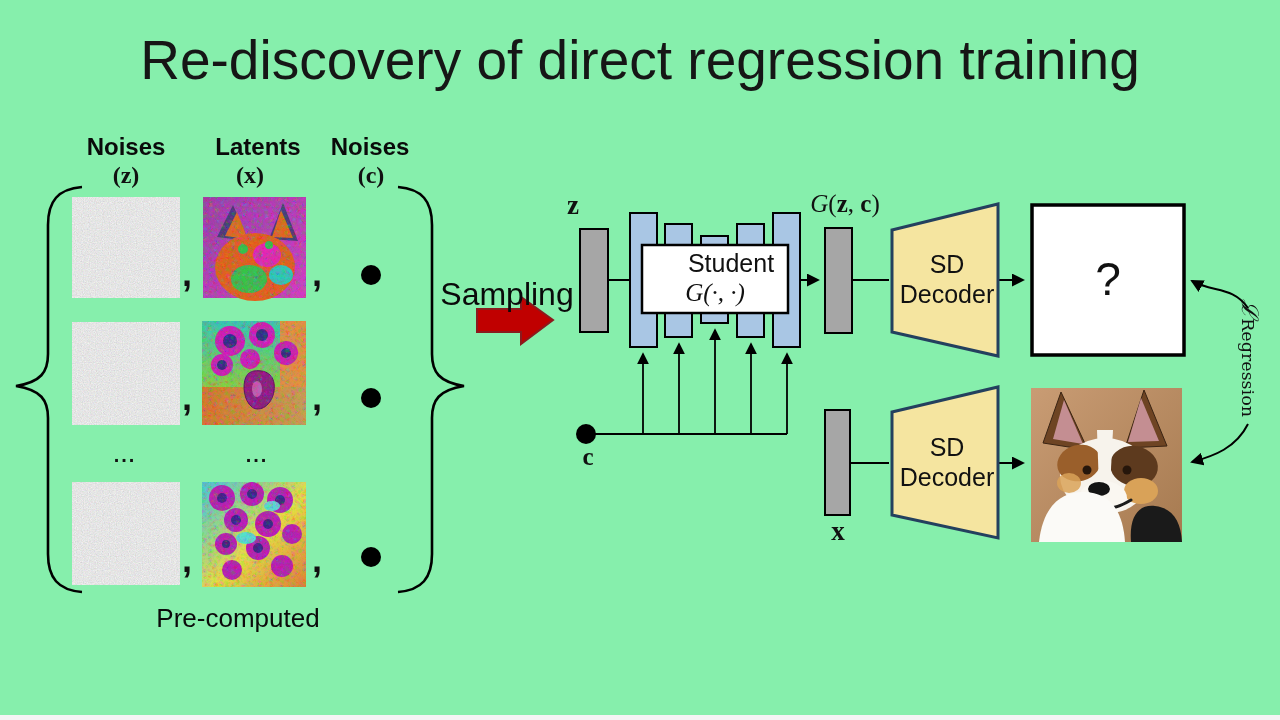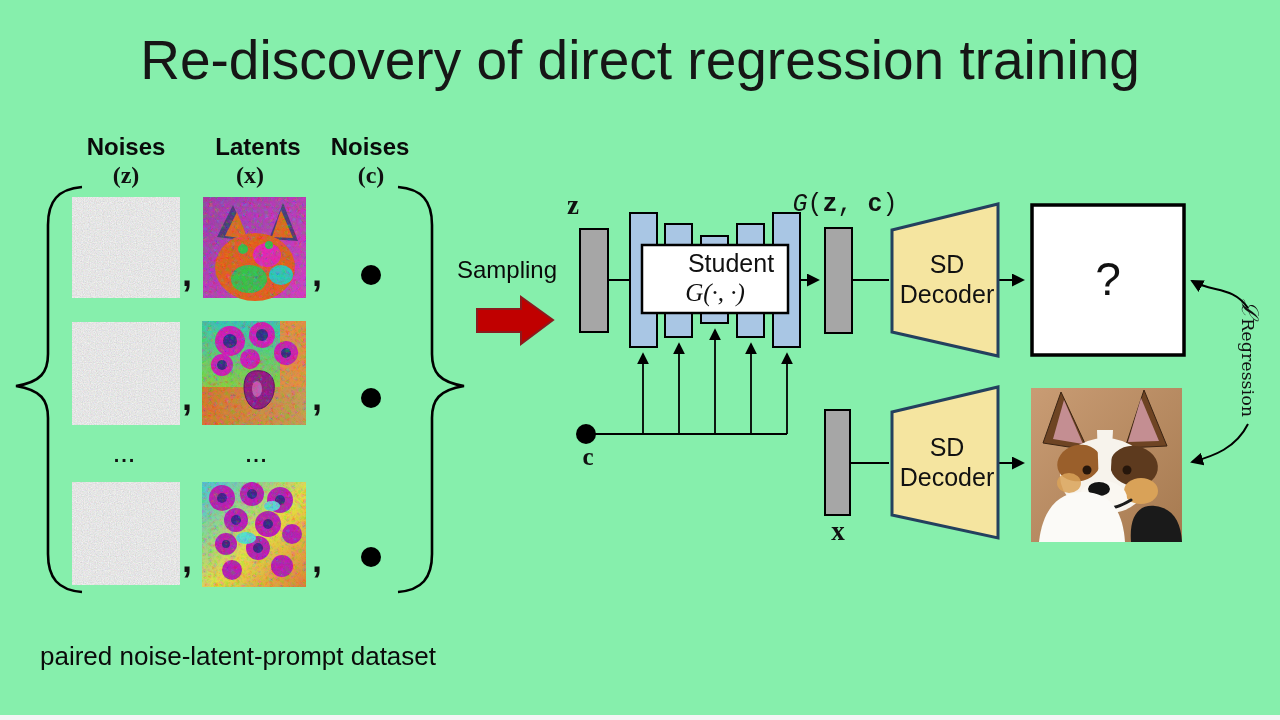--- a/index.html
+++ b/index.html
@@ -6,23 +6,23 @@
   .slide{position:relative;width:1280px;height:720px;background:#86efac;overflow:hidden;
          font-family:"Liberation Sans",sans-serif;color:#111;}
   .abs{position:absolute;}
   .ctr{transform:translateX(-50%);white-space:nowrap;}
   #title{left:0;right:0;top:28px;text-align:center;font-size:55px;font-weight:400;color:#161616;}
   .hdr{font-size:24px;color:#0a0a0a;font-weight:bold;}
   .sym{font-family:"Liberation Serif",serif;font-weight:700;font-size:24px;}
   .comma{font-size:36px;font-weight:700;line-height:1;font-family:"Liberation Sans",sans-serif;}
   .dots3{font-size:20px;font-weight:700;letter-spacing:2px;}
   .caption{font-size:26px;color:#0a0a0a;}
-  .lbl{font-size:24px;color:#0a0a0a;}
+  .lbl{font-size:32px;color:#0a0a0a;margin-top:20px;}
   .mathbf{font-family:"Liberation Serif",serif;font-weight:700;font-size:27px;}
-  .gexpr{font-family:Liberation Mono, monospace;font-size:25px;}
+  .gexpr{font-family:Liberation Serif, serif;font-size:25px;}
   .gexpr .it{font-style:italic;}
   .gexpr b{font-weight:700;}
   #student-name{font-size:25px;margin-left:16px;}
   #student-fn{font-family:"Liberation Serif",serif;font-style:italic;font-size:25px;}
   .dec{font-size:25px;}
   #qmark{font-size:46px;font-weight:400;}
   #loss{left:1267px;top:299px;transform:rotate(90deg);transform-origin:0 0;
         font-family:"DejaVu Serif","Liberation Serif",serif;white-space:nowrap;}
   #loss .L{font-style:italic;font-size:23px;}
   #loss .sub{font-size:17.5px;}
@@ -224,21 +224,21 @@
   <div class="abs comma" style="left:182px;top:256px">,</div>
   <div class="abs comma" style="left:312px;top:256px">,</div>
   <div class="abs comma" style="left:182px;top:380px">,</div>
   <div class="abs comma" style="left:312px;top:380px">,</div>
   <div class="abs comma" style="left:182px;top:542px">,</div>
   <div class="abs comma" style="left:312px;top:542px">,</div>
 
   <div class="abs ctr dots3" style="left:125px;top:444px">...</div>
   <div class="abs ctr dots3" style="left:257px;top:444px">...</div>
 
-  <div class="abs ctr caption" style="left:238px;top:641px">paired noise-latent-prompt dataset</div>
+  <div class="abs ctr caption" style="left:238px;top:603px">Pre-computed</div>
 
   <div class="abs ctr lbl" style="left:507px;top:256px">Sampling</div>
 
   <div class="abs ctr mathbf" style="left:573px;top:190px">z</div>
   <div class="abs ctr mathbf" style="left:588px;top:443px;font-size:25px">c</div>
   <div class="abs ctr mathbf" style="left:838px;top:516px">x</div>
 
   <div class="abs ctr gexpr" style="left:845px;top:190px"><span class="it">G</span><span>(</span><b>z</b><span>, </span><b>c</b><span>)</span></div>
 
   <div id="student-name" class="abs ctr" style="left:715px;top:249px">Student</div>

